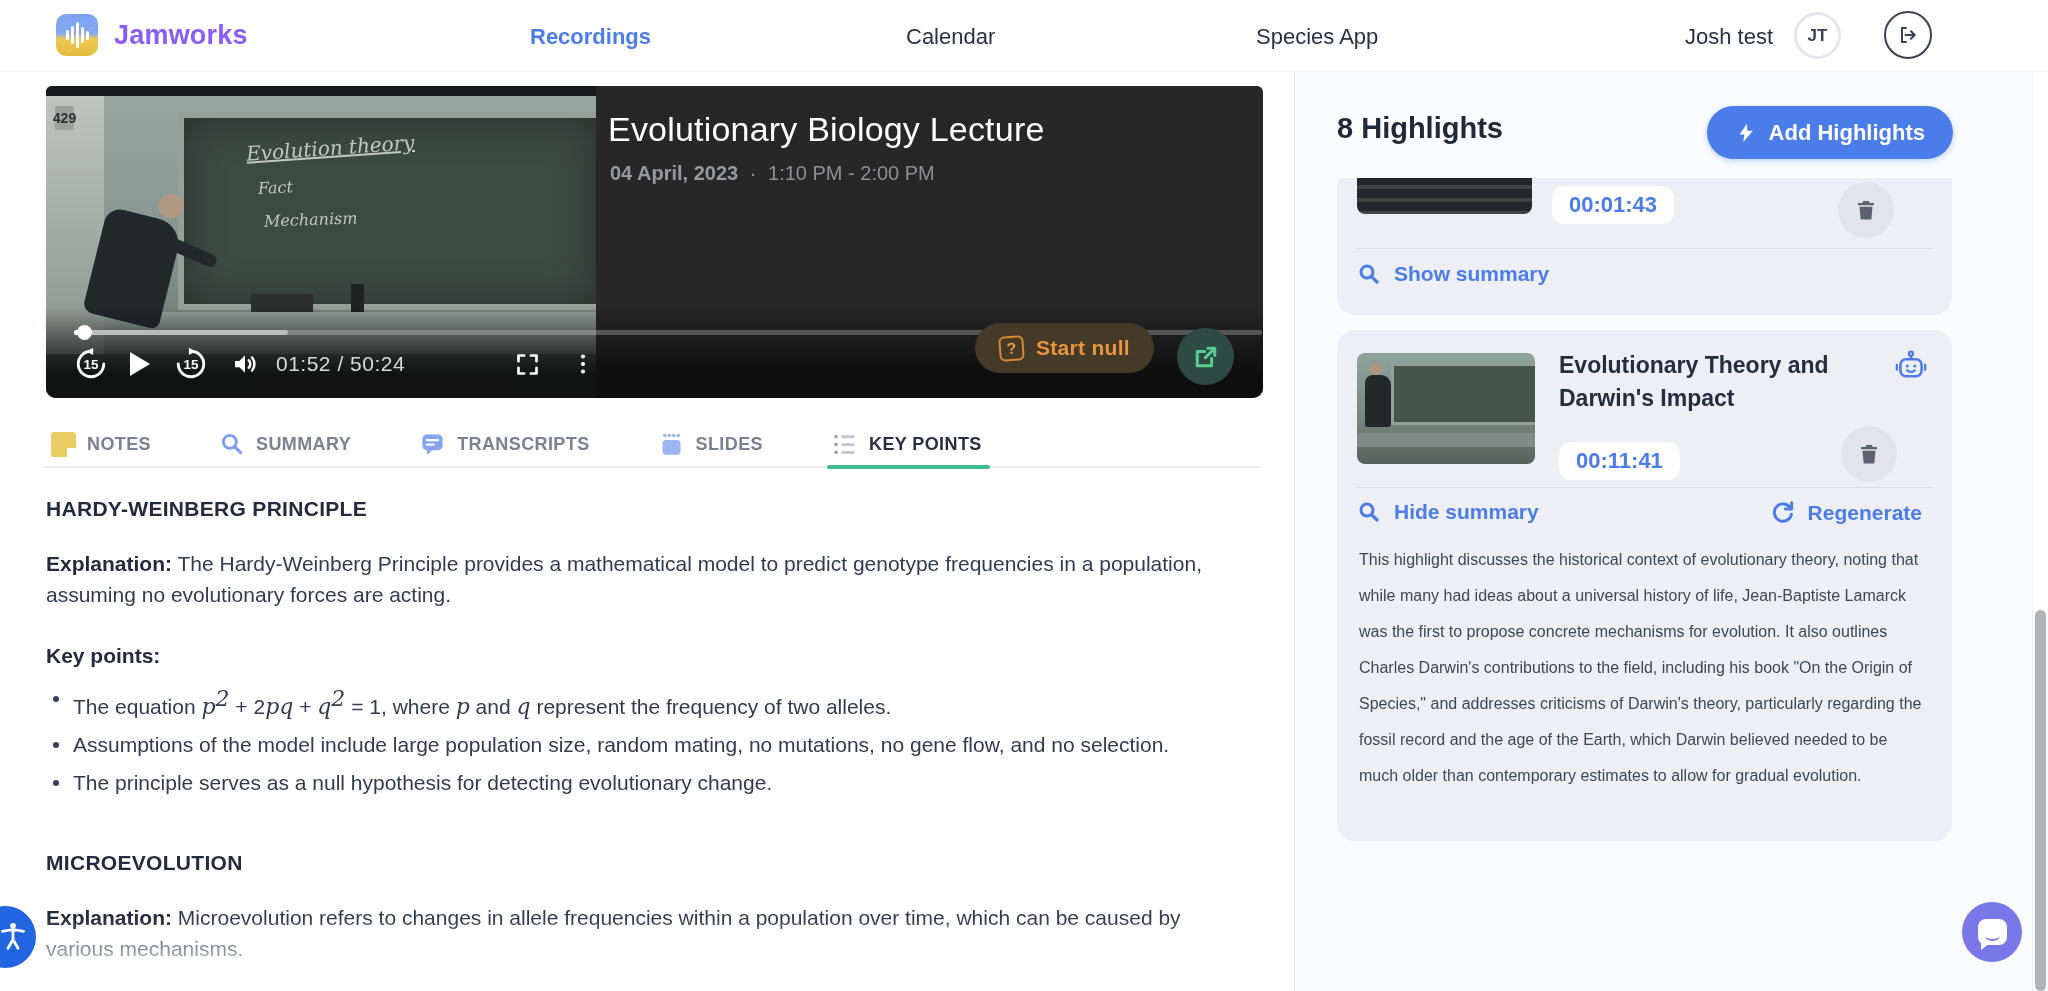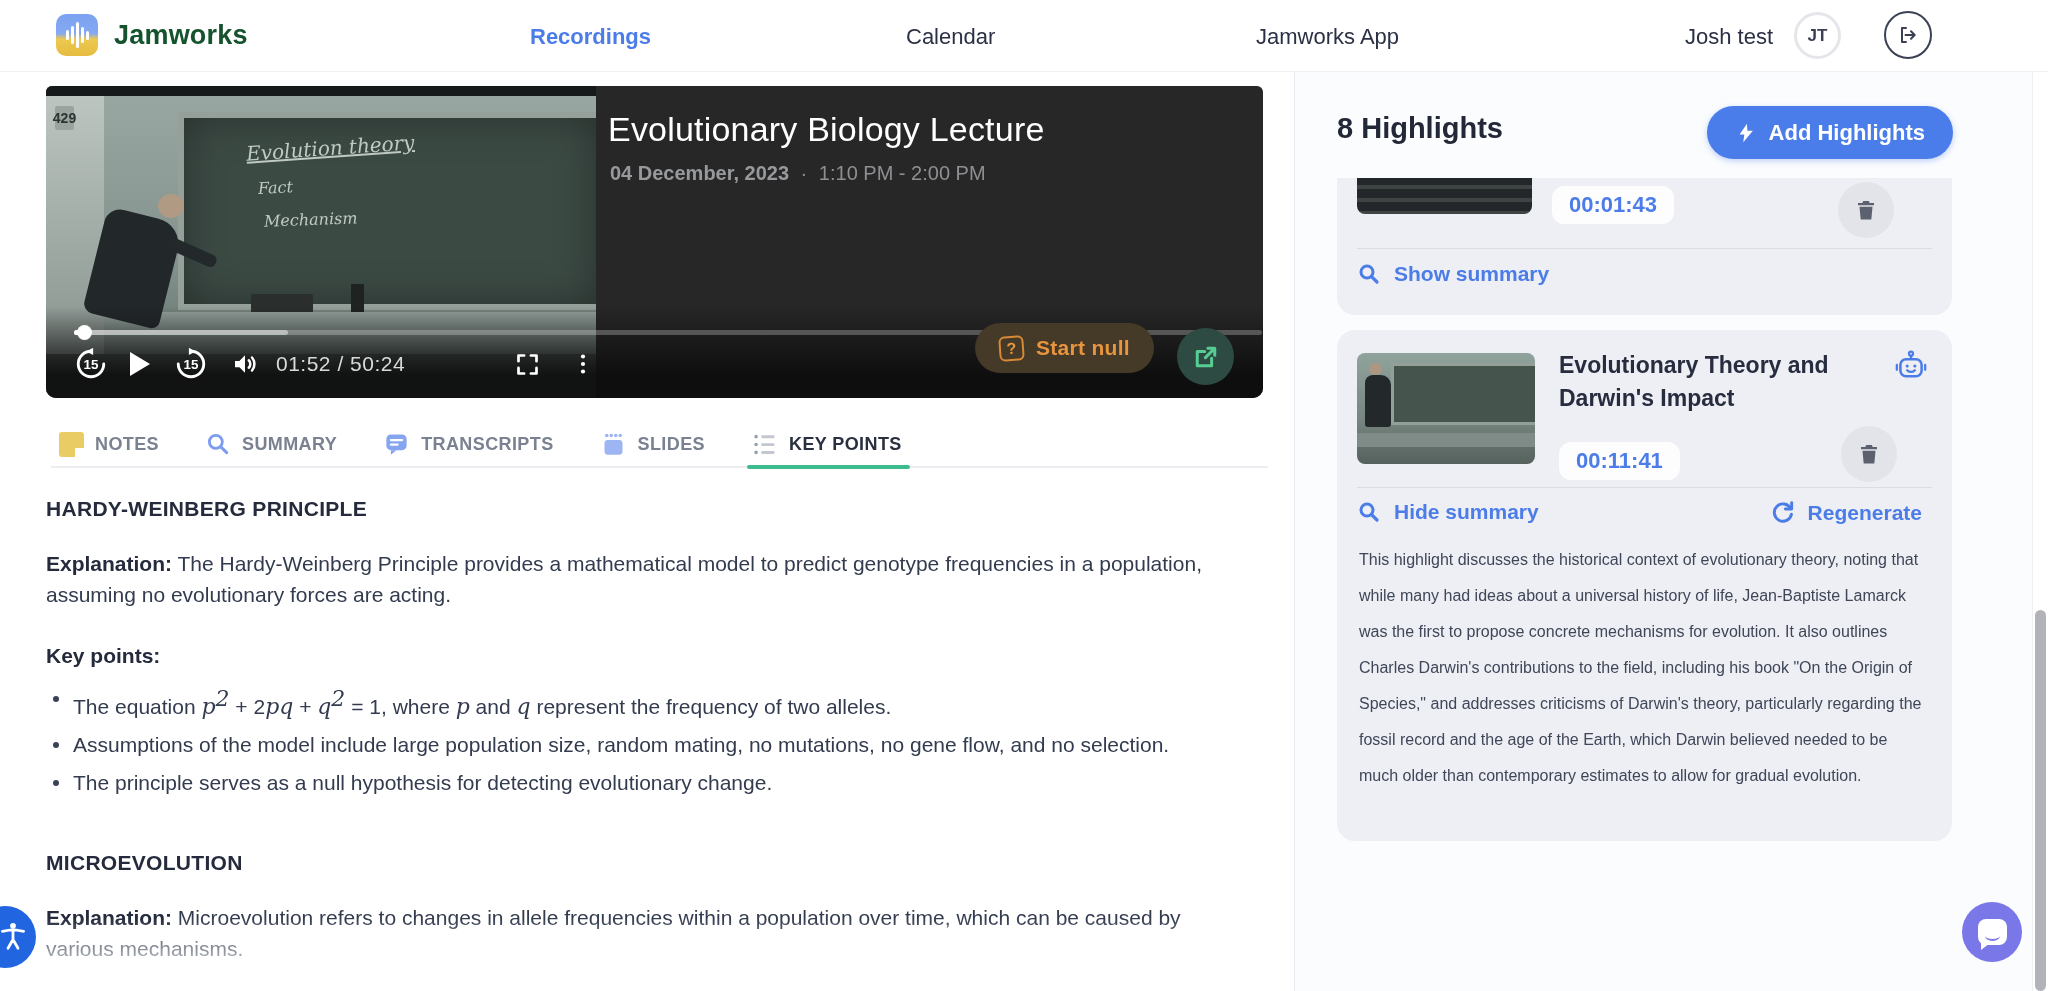--- a/index.html
+++ b/index.html
@@ -9,21 +9,21 @@
   .page { position:relative; width:2048px; height:991px; background:#fbfcfe; overflow:hidden; }
 
   
   .navbar { position:absolute; left:0; top:0; width:2048px; height:72px; background:#fff;
             border-bottom:1px solid #eef0f4; z-index:50; }
   .brand { position:absolute; left:56px; top:14px; display:flex; align-items:center; gap:16px; }
   .logo { width:42px; height:42px; border-radius:10px;
           background:linear-gradient(180deg,#7ba2f1 0%,#85a9f2 46%,#ecc94f 60%,#e5bc41 100%);
           display:flex; align-items:center; justify-content:center; gap:2px; }
   .logo i { display:block; width:3px; background:#fff; border-radius:2px; }
-  .brand-name { font-size:27px; font-weight:700; color:#14532d; letter-spacing:.2px; }
+  .brand-name { font-size:27px; font-weight:700; color:#8b5cf6; letter-spacing:.2px; }
   .nav-link { position:absolute; top:24px; font-size:22px; font-weight:500; color:#2b3044; cursor:pointer; }
   .nav-link.active { color:#4b7ce8; font-weight:600;text-align:center; }
   .user-name { position:absolute; left:1685px; top:24px; font-size:22px; font-weight:500; color:#2b3044; }
   .avatar { position:absolute; left:1794px; top:12px; width:47px; height:47px; border-radius:50%;
             background:#fff; border:3px solid #e4e6ea; display:flex; align-items:center; justify-content:center;
             font-size:17px; font-weight:700; color:#3a4155; }
   .logout { position:absolute; left:1884px; top:11px; width:48px; height:48px; border-radius:50%;
             border:2px solid #3a4155; display:flex; align-items:center; justify-content:center; cursor:pointer; background:#fff; }
 
   
@@ -67,21 +67,21 @@
 
   .quiz-btn { left:929px; top:237px; height:50px; padding:0 24px; background:#453928; border-radius:26px;
               display:flex; align-items:center; gap:12px; cursor:pointer; }
   .quiz-ic { width:25px; height:25px; border:2.5px solid #d78a35; border-radius:6px; color:#e8953f;
              font-size:16px; font-weight:700; display:flex; align-items:center; justify-content:center; transform:rotate(-4deg); }
   .quiz-label { color:#e8953f; font-size:21px; font-weight:700; letter-spacing:.3px; }
   .ext-btn { left:1131px; top:242px; width:57px; height:57px; border-radius:50%; background:#2e4b43;
              display:flex; align-items:center; justify-content:center; cursor:pointer; }
 
   
-  .tabs { left:51px; top:422px; width:1217px; height:46px; display:flex; align-items:center; gap:46px;
+  .tabs { left:43px; top:422px; width:1217px; height:46px; display:flex; align-items:center; gap:68px;
           padding-left:8px; border-bottom:2px solid #ededf1; }
   .tab { display:flex; align-items:center; gap:11px; font-size:18px; font-weight:700; letter-spacing:.4px;
          color:#7a8190; height:46px; cursor:pointer; position:relative; }
   .tab.active { color:#2b3040; }
   .tab.active::after { content:""; position:absolute; left:-4px; right:-8px; bottom:-2px; height:4px;
                        background:#3dbd8e; border-radius:2px; }
   .ic-note { width:25px; height:25px; background:#e9cc63; border-radius:3px; position:relative; }
   .ic-note::after { content:""; position:absolute; right:0; bottom:0; width:0; height:0;
                     border-style:solid; border-width:0 9px 9px 0; border-color:transparent #fff #fff transparent; }
 
@@ -153,21 +153,21 @@
         <i style="height:10px"></i>
           <i style="height:18px"></i>
           <i style="height:26px"></i>
           <i style="height:16px"></i>
           <i style="height:9px"></i>
       </div>
       <div class="brand-name">Jamworks</div>
     </div>
     <div class="nav-link active" style="left:530px">Recordings</div>
     <div class="nav-link" style="left:906px">Calendar</div>
-    <div class="nav-link" style="left:1256px">Jamworks App</div>
+    <div class="nav-link" style="left:1256px">Species App</div>
     <div class="user-name">Josh test</div>
     <div class="avatar">JT</div>
     <div class="logout">
       <svg width="24" height="24" viewBox="0 0 24 24">
         <path d="M10 5 H6 v14 h4" fill="none" stroke="#3a4155" stroke-width="2" stroke-linecap="round" stroke-linejoin="round"></path>
         <path d="M9.5 12 h9 m-3.5 -3.7 L18.7 12 l-3.7 3.7" fill="none" stroke="#3a4155" stroke-width="2" stroke-linecap="round" stroke-linejoin="round"></path>
       </svg>
     </div>
   </div>
 
@@ -188,21 +188,21 @@
       <div class="abs t-eq2"></div>
       <div class="abs t-desk"></div>
       <div class="abs t-floor"></div>
       <div class="abs t-lect-body"></div>
       <div class="abs t-lect-head"></div>
       <div class="abs t-lect-arm"></div>
     </div>
 
     <div class="abs video-title">Evolutionary Biology Lecture</div>
     <div class="abs video-sub">
-      <b>04 December, 2023</b>
+      <b>04 April, 2023</b>
       <span style="margin:0 6px">·</span>
       <span>1:10 PM - 2:00 PM</span>
     </div>
 
     <div class="abs ctrl-grad"></div>
 
     <div class="abs progress">
       <div class="abs buffered"></div>
       <div class="abs played"></div>
       <div class="abs knob"></div>

